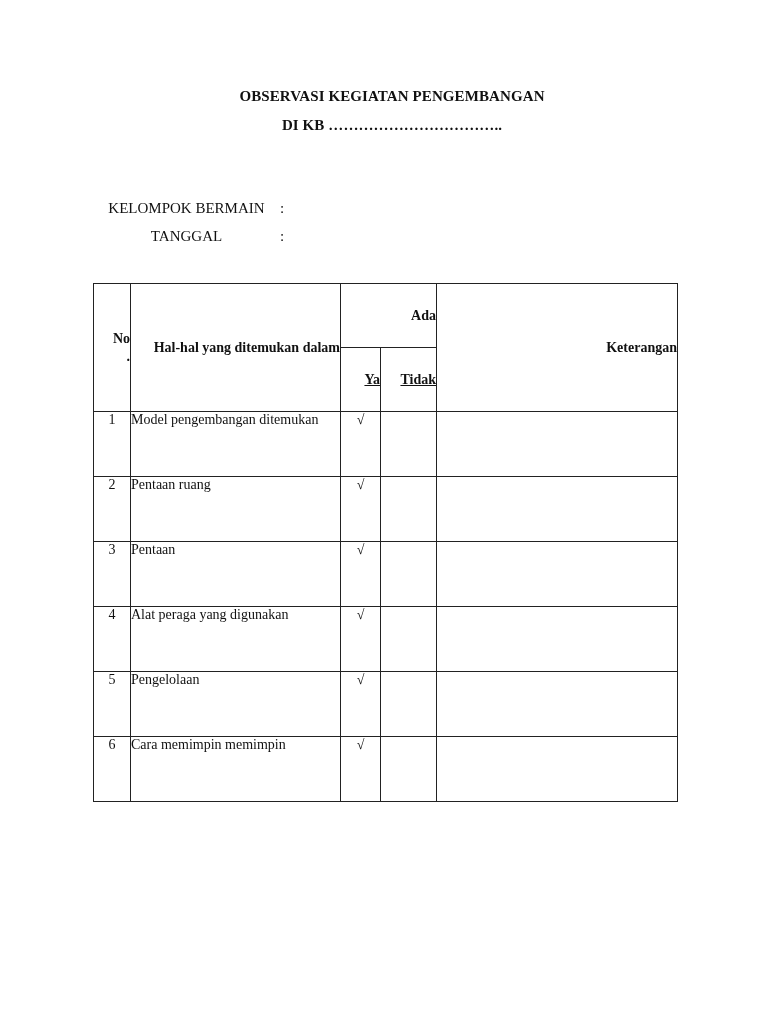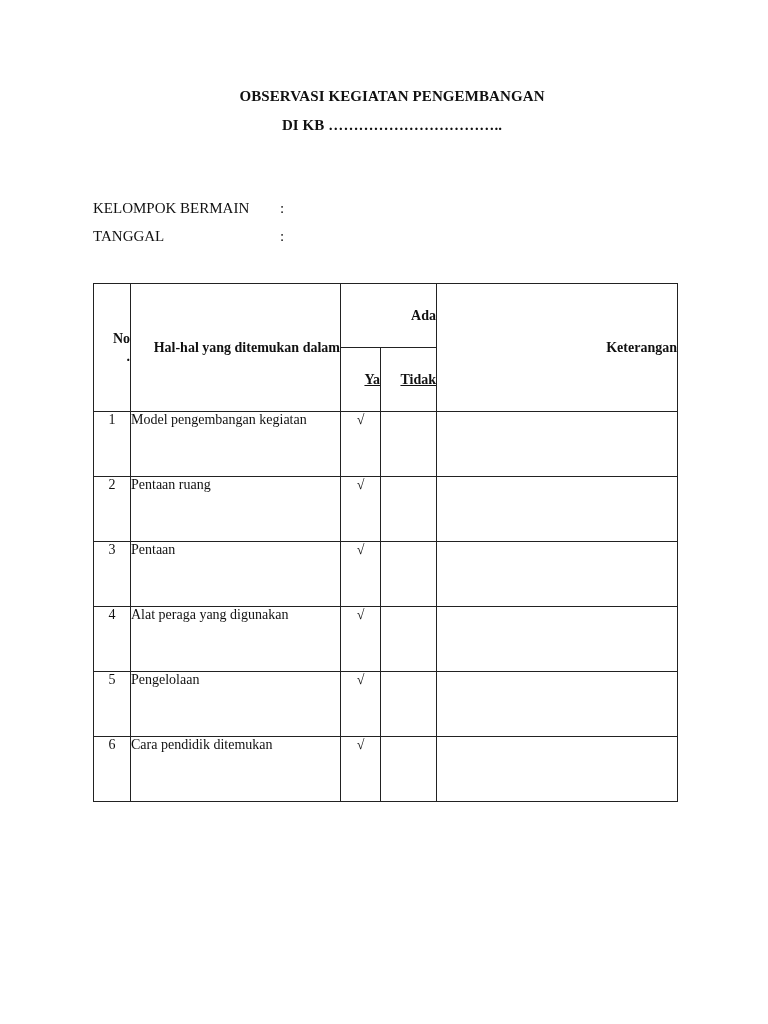--- a/index.html
+++ b/index.html
@@ -7,21 +7,21 @@
       width: 768px; height: 1024px; position: relative; overflow: hidden;
       font-family: "Liberation Serif", "DejaVu Serif", serif; color: #111111;
     }
     .title {
       position: absolute; left: 0; width: 768px; text-align: center;
       font-weight: bold; font-size: 15px; letter-spacing: 0.1px;
     }
     .title.t1 { top: 88px; left: 8px; }
     .title.t2 { top: 117px; left: 8px; }
     .field { position: absolute; left: 93px; font-size: 15px; }
-    .field .lbl { display: inline-block; width: 187px; }
+    .field .lbl { display: inline-block; width: 187px; text-align: center; }
     .field1 { top: 200px; }
     .field2 { top: 228px; }
 
     table.obs {
       position: absolute; left: 93px; top: 283px;
       border-collapse: collapse; font-size: 14px;
     }
     table.obs td, table.obs th {
       border: 1.3px solid #222;
       padding: 0; vertical-align: top;
@@ -66,21 +66,21 @@
     <th class="c-item item-head" rowspan="2">Hal-hal yang ditemukan dalam</th>
     <th colspan="2">Ada</th>
     <th class="c-ket" rowspan="2">Keterangan</th>
   </tr>
   <tr class="h2">
     <th class="c-ya ya-head">Ya</th>
     <th class="c-tidak tidak-head">Tidak</th>
   </tr>
   <tr class="row">
     <td class="no">1</td>
-    <td class="item">Model pengembangan kegiatan</td>
+    <td class="item">Model pengembangan ditemukan</td>
     <td class="ya">√</td>
     <td></td>
     <td></td>
   </tr>
   <tr class="row">
     <td class="no">2</td>
     <td class="item">Pentaan ruang</td>
     <td class="ya">√</td>
     <td></td>
     <td></td>
@@ -101,19 +101,19 @@
   </tr>
   <tr class="row">
     <td class="no">5</td>
     <td class="item">Pengelolaan</td>
     <td class="ya">√</td>
     <td></td>
     <td></td>
   </tr>
   <tr class="row">
     <td class="no">6</td>
-    <td class="item">Cara pendidik ditemukan</td>
+    <td class="item">Cara memimpin memimpin</td>
     <td class="ya">√</td>
     <td></td>
     <td></td>
   </tr>
 </tbody>
   </table>
 
 </body></html>

